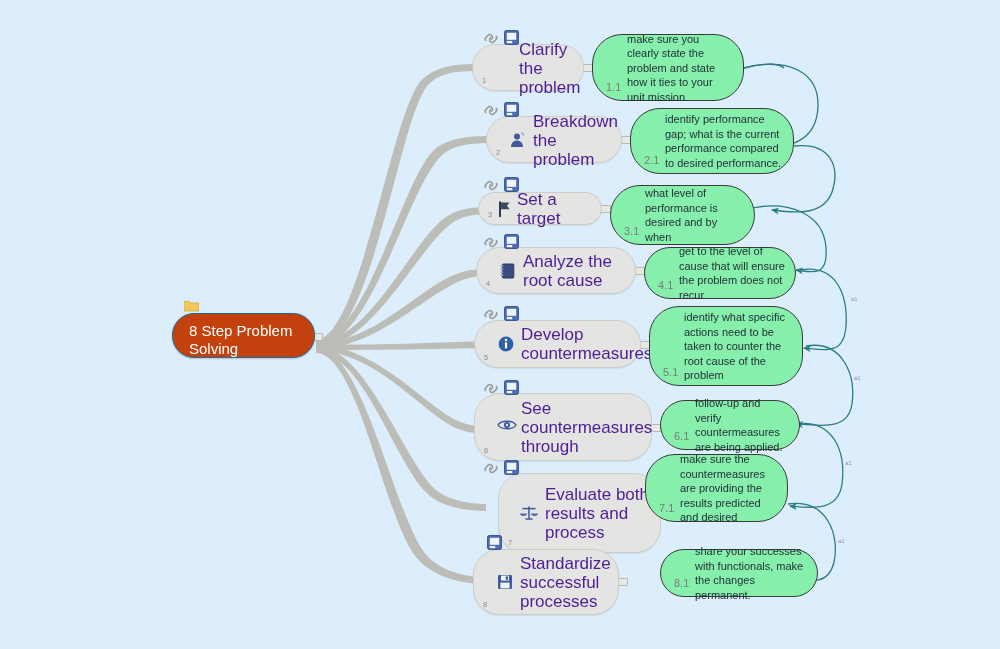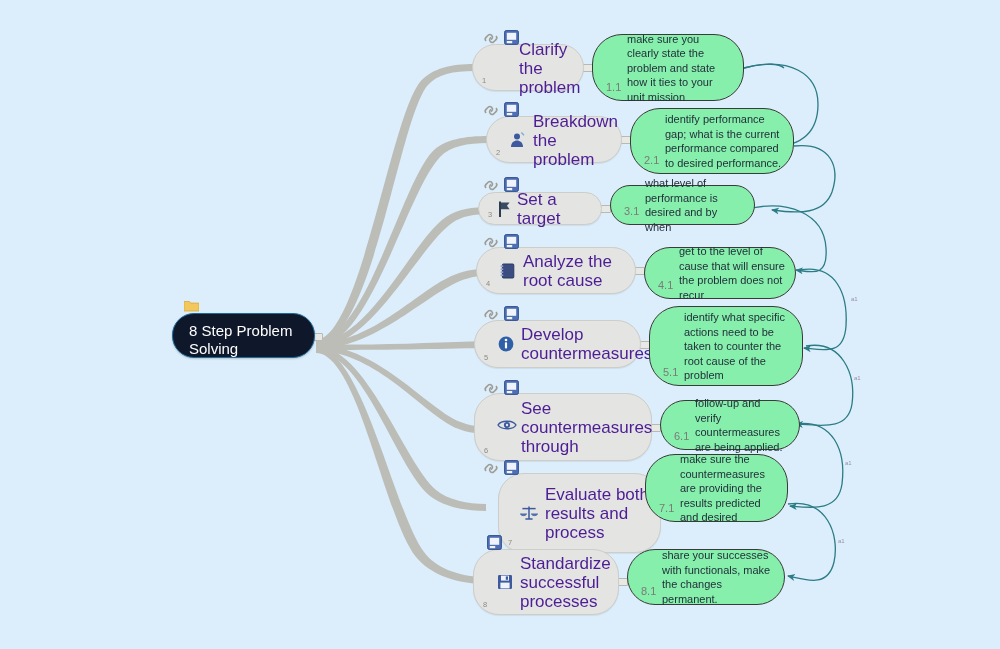--- a/index.html
+++ b/index.html
@@ -26,21 +26,21 @@
     top: 0;
     width: 1000px;
     height: 649px;
     pointer-events: none;
   }
 
   
   .root-node {
     position: absolute;
     box-sizing: border-box;
-    background: #0f172a;
+    background: #c2410c;
     border: 1px solid #1f6a9a;
     border-radius: 22px;
     color: #ffffff;
     font-size: 15px;
     line-height: 18px;
     padding: 8px 14px 8px 16px;
     box-shadow: 0 1px 2px rgba(0,0,0,0.18);
     z-index: 6;
   }
   .root-folder-icon {
@@ -264,21 +264,21 @@
     <span class="branch-icon" style="left:18px;">
       <svg width="16" height="18" viewBox="0 0 16 18">
         <path d="M3,1.5 V17" stroke="#2d3c52" stroke-width="2"></path>
         <path d="M4,2.4 h8.6 l-2.6,3.4 l2.6,3.4 H4 Z" fill="#3a4a60"></path>
       </svg>
     </span>
     <div class="branch-label" style="left:38px;">Set a target</div>
     <div class="branch-num">3</div>
   </div>
   <div class="nub" style="left:600px; top:205px;"></div>
-  <div class="note-node" style="left:610px; top:185px; width:145px; height:40px;">
+  <div class="note-node" style="left:610px; top:185px; width:145px; height:60px;">
     <div class="note-text">what level of performance is desired and by when</div>
     <div class="note-num">3.1</div>
   </div>
 
   <div class="topmark" style="left:483px; top:235px;">
     <svg width="17" height="15" viewBox="0 0 17 15">
       <g stroke="#9d9d98" stroke-width="1.6" fill="none">
         <path d="M3,10 a2.6,2.6 0 0 1 0,-3.6 l2.4,-2.4 a2.6,2.6 0 0 1 3.6,3.6 l-1,1"></path>
         <path d="M13,5 a2.6,2.6 0 0 1 0,3.6 l-2.4,2.4 a2.6,2.6 0 0 1 -3.6,-3.6 l1,-1"></path>
       </g>
@@ -421,21 +421,21 @@
         <rect x="2" y="2" width="14" height="14" rx="1.2" fill="#3d5a9e"></rect>
         <rect x="5" y="2.6" width="8" height="5" fill="#eef3fc"></rect>
         <rect x="9.8" y="3.4" width="2.2" height="3.4" fill="#3d5a9e"></rect>
         <rect x="4.4" y="9.6" width="9.2" height="5.8" fill="#eef3fc"></rect>
       </svg>
     </span>
     <div class="branch-label">Standardize successful processes</div>
     <div class="branch-num">8</div>
   </div>
   <div class="nub" style="left:617px; top:578px;"></div>
-  <div class="note-node" style="left:627px; top:549px; width:158px; height:56px;">
+  <div class="note-node" style="left:660px; top:549px; width:158px; height:48px;">
     <div class="note-text">share your successes with functionals, make the changes permanent.</div>
     <div class="note-num">8.1</div>
   </div>
 
   <div class="relmark" style="left:851px; top:296px;">a1</div>
   <div class="relmark" style="left:854px; top:375px;">a1</div>
   <div class="relmark" style="left:845px; top:460px;">a1</div>
   <div class="relmark" style="left:838px; top:538px;">a1</div>
 
 </div>

